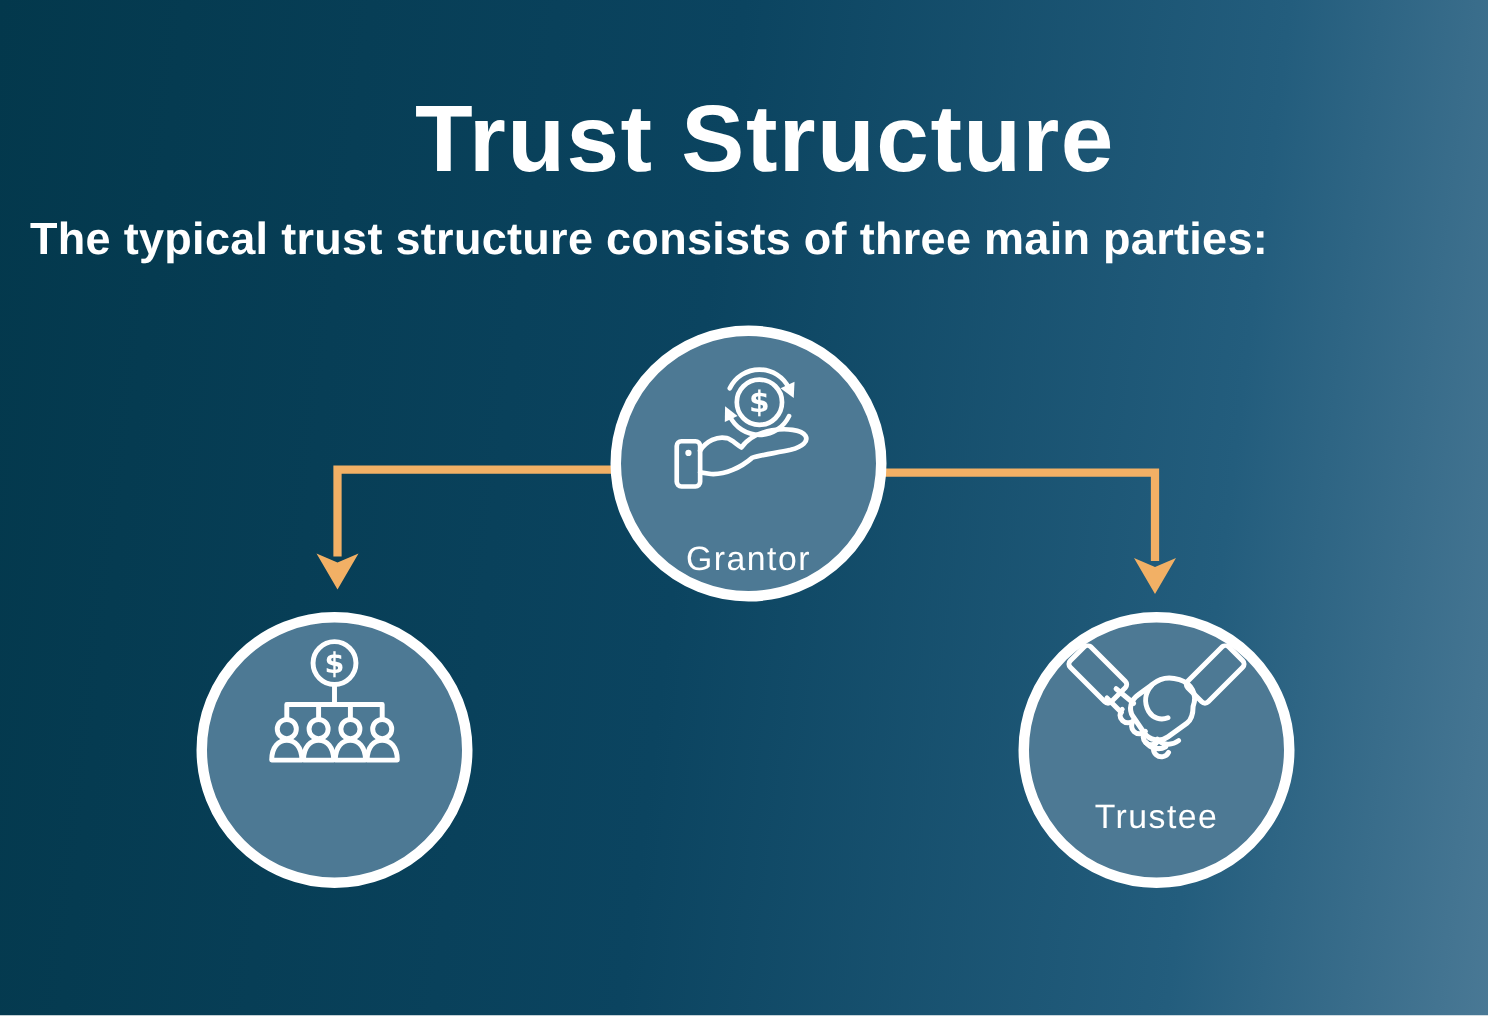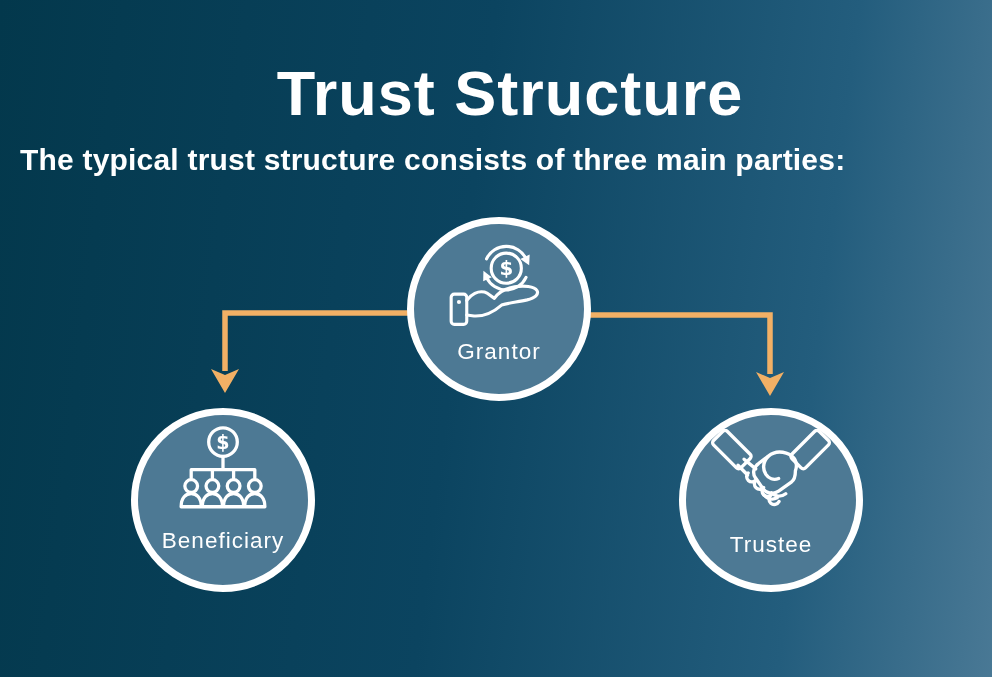--- a/index.html
+++ b/index.html
@@ -33,21 +33,21 @@
     background:#4d7994;
     display:flex;flex-direction:column;align-items:center;
   }
   .node-grantor{left:407px;top:217px;padding-top:17px;}
   .node-beneficiary{left:131px;top:408px;padding-top:10px;}
   .node-trustee{left:679px;top:408px;padding-top:14px;text-align:center;}
   .node-label{
     font-size:22.5px;font-weight:400;letter-spacing:1px;
     color:#ffffff;line-height:1;
   }
-  .node-grantor .node-label{margin-top:2px;}
+  .node-grantor .node-label{margin-top:23px;}
   .node-beneficiary .node-label{margin-top:3px;}
   .node-trustee .node-label{margin-top:7px;}
   .icon-stroke{fill:none;stroke:#ffffff;stroke-linecap:round;stroke-linejoin:round;}
   .dollar{font-family:"DejaVu Sans",sans-serif;font-weight:600;fill:#ffffff;}
 </style>
 </head>
 <body>
 
 <div class="stage">
 
@@ -89,21 +89,20 @@
         <path d="M10.5,77 C10.5,68.5 15,64.5 20,64.5 C25,64.5 29.5,68.5 29.5,77 Z"></path>
         <circle cx="40" cy="57.5" r="6"></circle>
         <path d="M30.5,77 C30.5,68.5 35,64.5 40,64.5 C45,64.5 49.5,68.5 49.5,77 Z"></path>
         <circle cx="60" cy="57.5" r="6"></circle>
         <path d="M50.5,77 C50.5,68.5 55,64.5 60,64.5 C65,64.5 69.5,68.5 69.5,77 Z"></path>
         <circle cx="80" cy="57.5" r="6"></circle>
         <path d="M70.5,77 C70.5,68.5 75,64.5 80,64.5 C85,64.5 89.5,68.5 89.5,77 Z"></path>
       </g>
       <text class="dollar" x="50" y="22.5" font-size="18" text-anchor="middle">$</text>
     </svg>
-    <div class="node-label">Beneficiary</div>
   </div>
 
   <div class="node node-trustee">
     <svg viewBox="0 0 120 96" width="122" height="98">
       <g class="icon-stroke" stroke-width="3.3">
         <rect x="12" y="1" width="19" height="38" rx="3" transform="rotate(-45 21.5 20)"></rect>
         <rect x="89" y="1" width="19" height="38" rx="3" transform="rotate(45 98.5 20)"></rect>
         <path d="M84,41 C87,33 83,26 75,23.5 C67,21 61,23.5 57.5,26.5 L48,33.5 C43,37 41.5,43 44.5,47.5 L52,58.5 C55.5,63.5 62.5,64.5 67.5,61 L80,52 C83.5,49.5 84,45.5 84,41 Z"></path>
         <path d="M57,27 C52.5,32 51.5,38.5 55,44.5 C57.5,48.5 62.5,50.5 67.5,48.5"></path>
         <path d="M37.5,43 a5.2,5.2 0 1 0 7.6,7.2 a5.2,5.2 0 1 0 7.6,7.2 a5.2,5.2 0 1 0 7.6,7.2 a5.2,5.2 0 1 0 7.6,6.6"></path>

